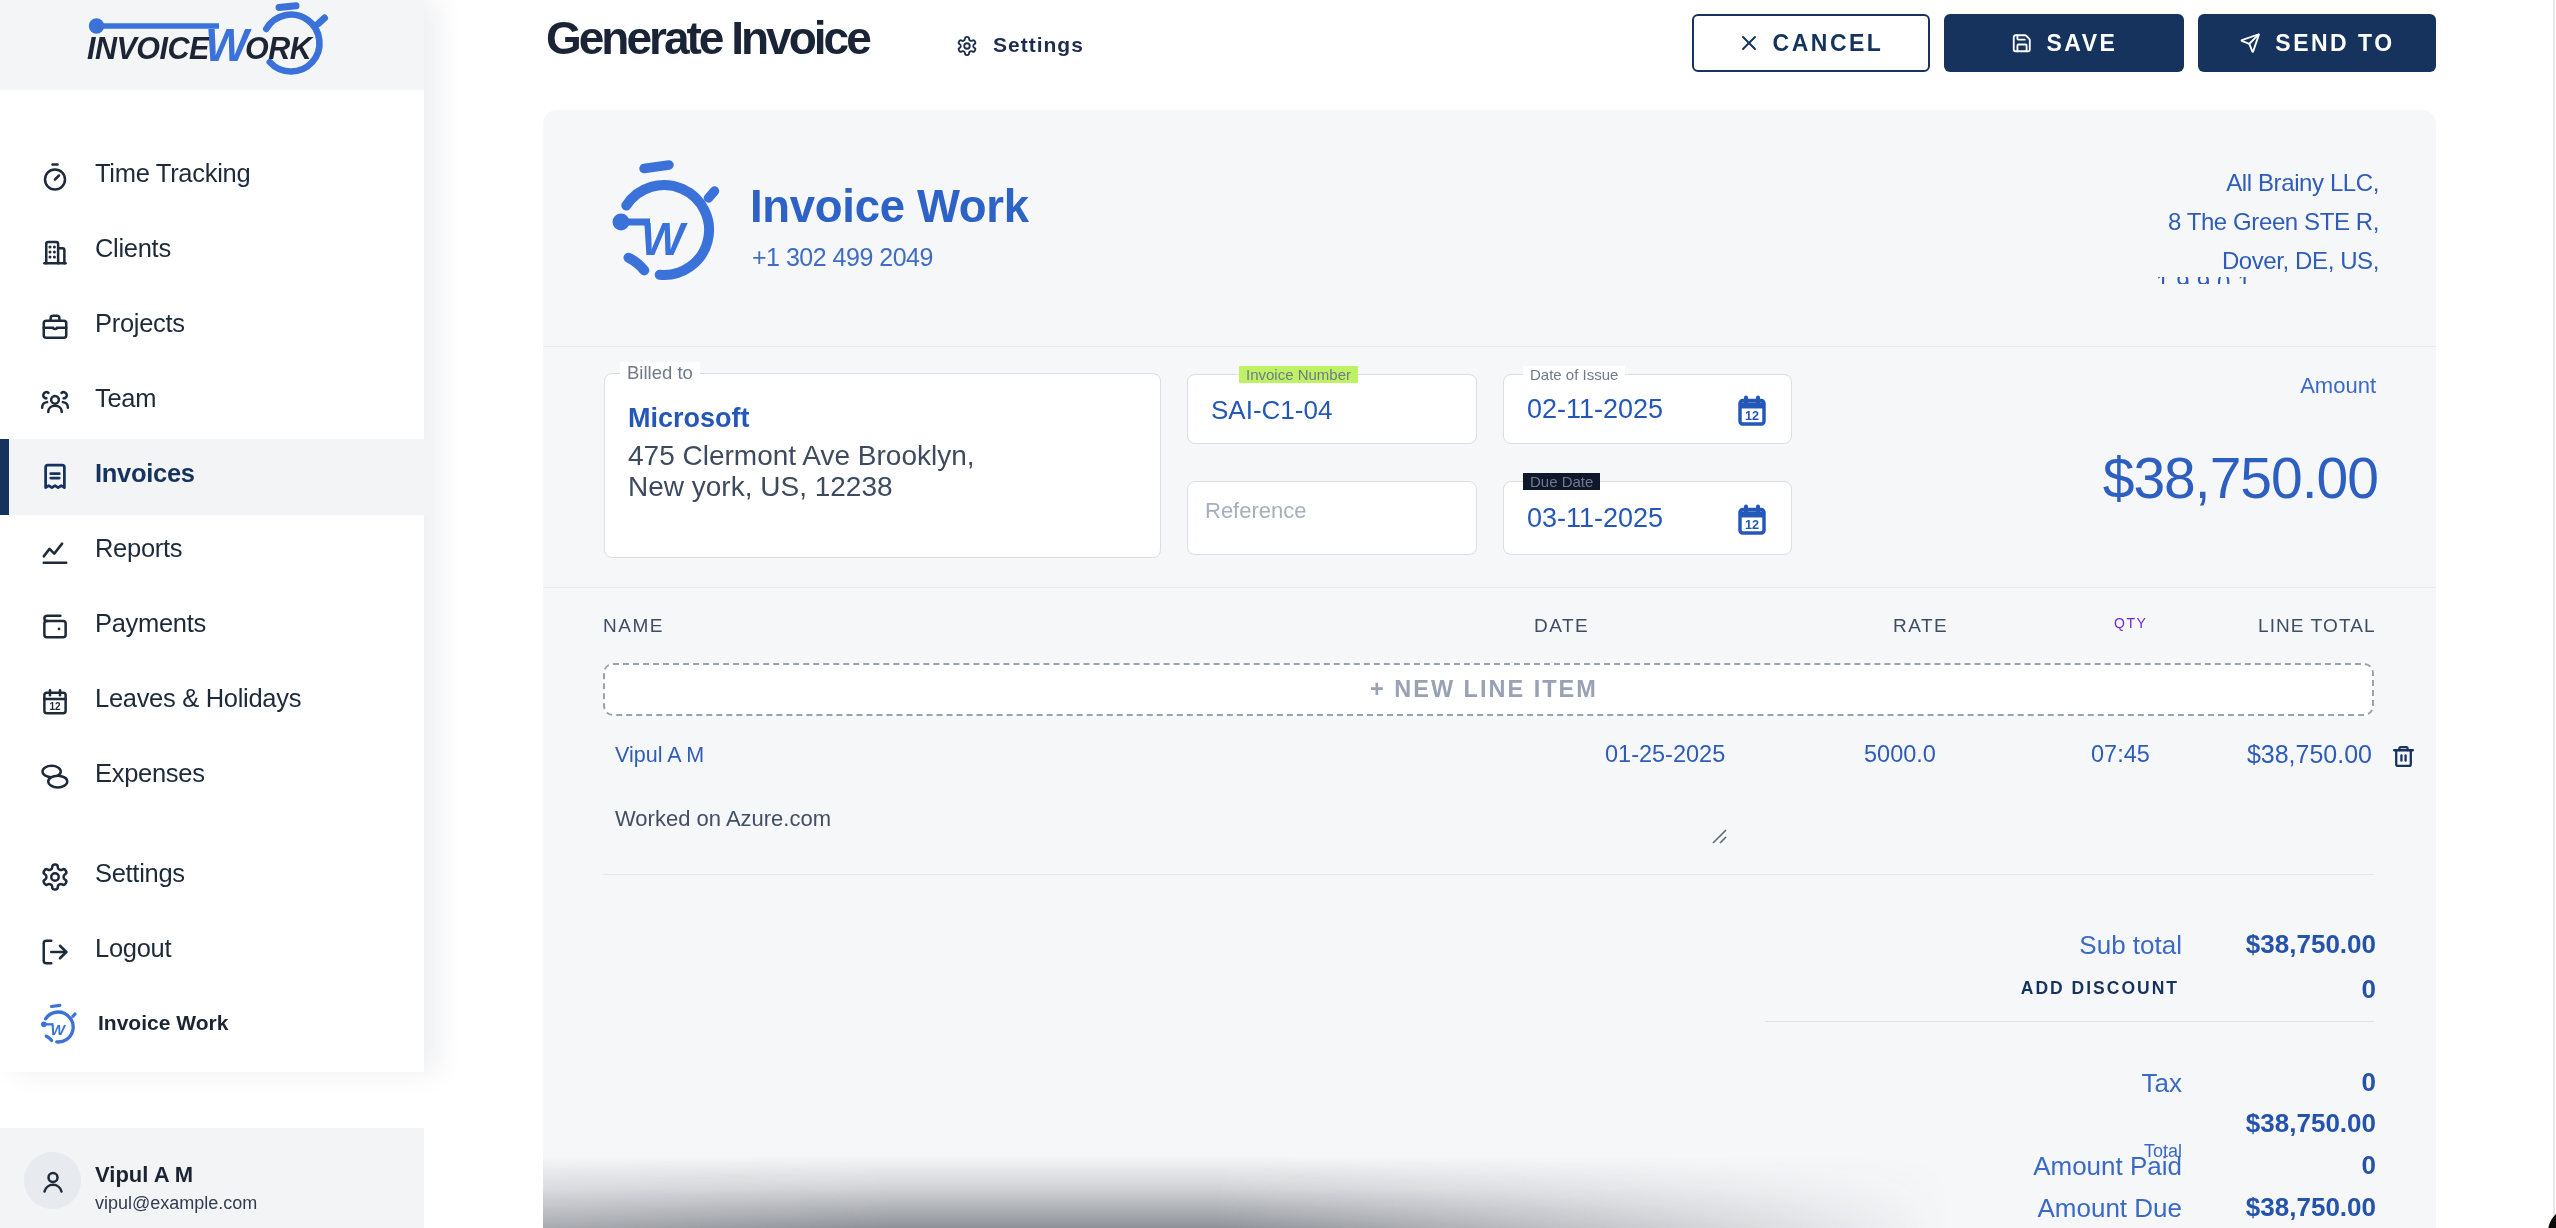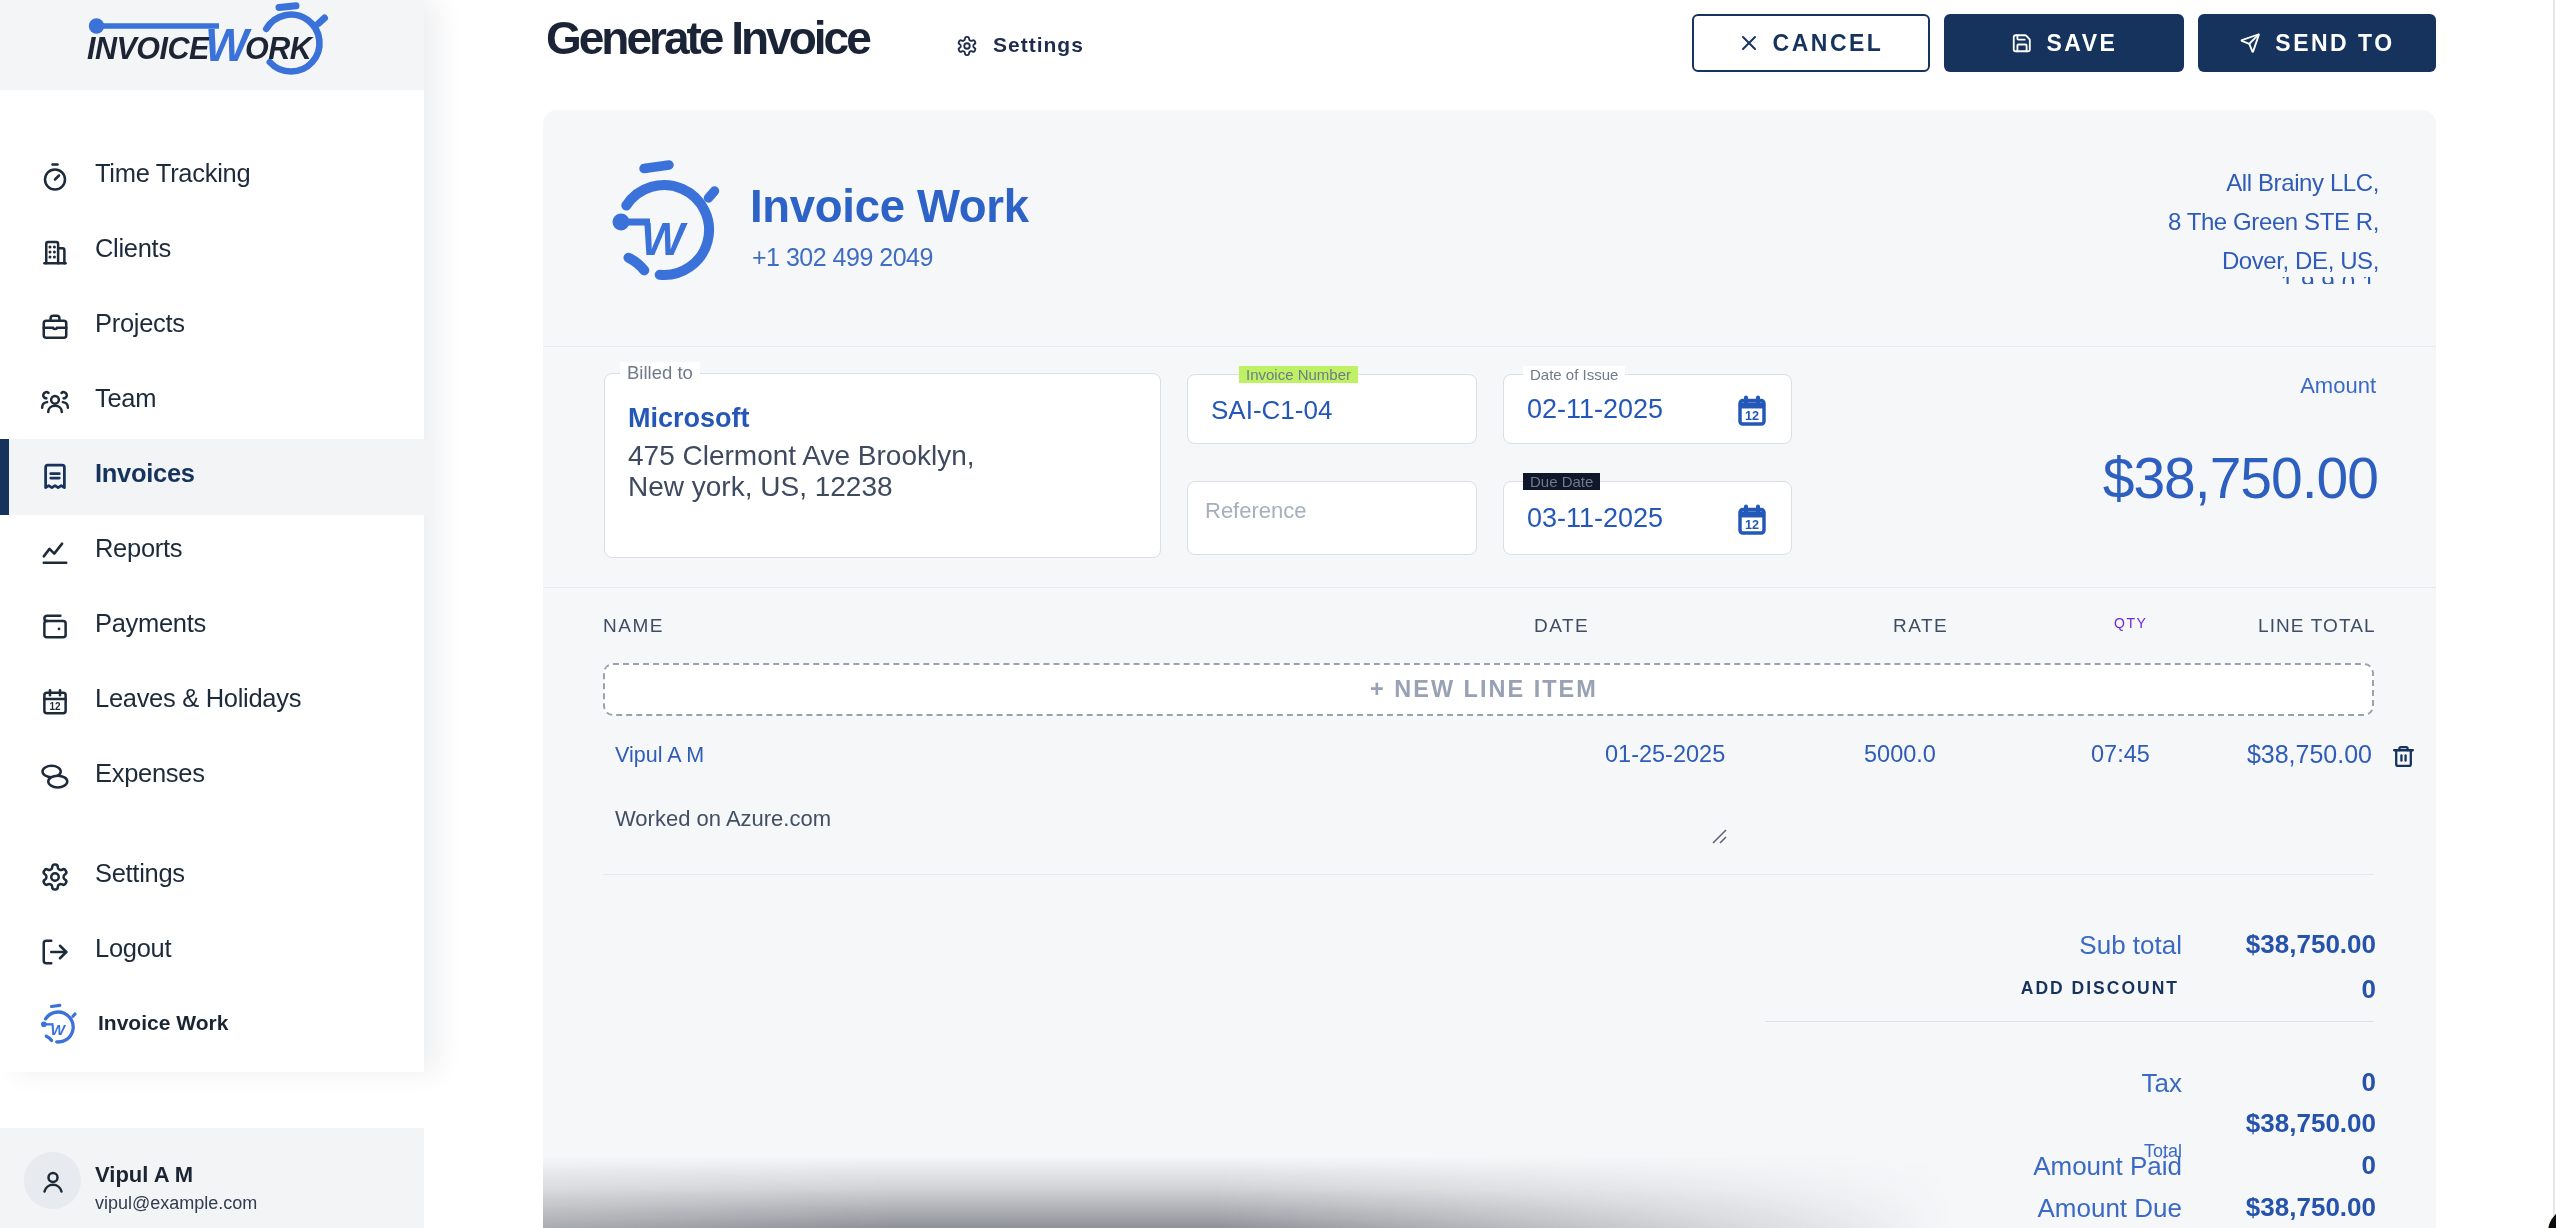--- a/index.html
+++ b/index.html
@@ -14,21 +14,21 @@
         <path d="M 30.5 102.7 A 45 45 0 0 1 46.3 115.4" stroke="#3a72d9" stroke-width="10" stroke-linecap="round"></path>
         <circle cx="23" cy="67" r="8.5" fill="#3a72d9"></circle>
         <path d="M23 67 H52" stroke="#3a72d9" stroke-width="7"></path>
         <path d="M46 13.5 L71 10" stroke="#3a72d9" stroke-width="9.5" stroke-linecap="round"></path>
         <path d="M110.5 43 L116.5 36" stroke="#3a72d9" stroke-width="9.5" stroke-linecap="round"></path>
         <text x="43" y="100" font-family="Liberation Sans, sans-serif" font-size="46" font-weight="bold" font-style="italic" fill="#3a72d9">W</text>
       </svg></div>
 <div style="position:absolute;left:750px;top:181px;font-size:45.5px;font-weight:bold;letter-spacing:-0.3px;color:#2d63c6">Invoice Work</div>
 <div style="position:absolute;left:752px;top:243px;font-size:25px;letter-spacing:-0.5px;color:#3f6dc4">+1 302 499 2049</div>
 <div style="position:absolute;right:177px;top:163px;width:420px;text-align:right;font-size:24px;letter-spacing:-0.4px;line-height:39px;color:#2e5cb8">All Brainy LLC,<br>8 The Green STE R,<br>Dover, DE, US,</div>
-    <div style="position:absolute;right:160px;top:277px;width:240px;height:7px;overflow:hidden;text-align:right">
+    <div style="position:absolute;right:160px;top:277px;width:240px;height:7px;overflow:hidden;">
       <div style="margin-top:-8px;font-size:24px;letter-spacing:7px;color:#2e5cb8">19901,</div>
     </div>
 <div style="position:absolute;left:543px;top:346px;width:1893px;height:1px;background:#e7eaef"></div>
 <div style="position:absolute;left:543px;top:587px;width:1893px;height:1px;background:#e7eaef"></div>
 
 <div style="position:absolute;left:604px;top:373px;width:557px;height:185px;box-sizing:border-box;background:#fff;border:1.5px solid #d9dee7;border-radius:8px"></div>
 <div style="position:absolute;left:620px;top:362px;background:#fff;padding:0 7px;font-size:18.5px;color:#707a8a;z-index:3">Billed to</div>
 <div style="position:absolute;left:628px;top:403px;font-size:27px;font-weight:bold;color:#2457b8">Microsoft</div>
 <div style="position:absolute;left:628px;top:440px;font-size:28px;line-height:31px;color:#3e4a5e">475 Clermont Ave Brooklyn,<br>New york, US, 12238</div>
 

